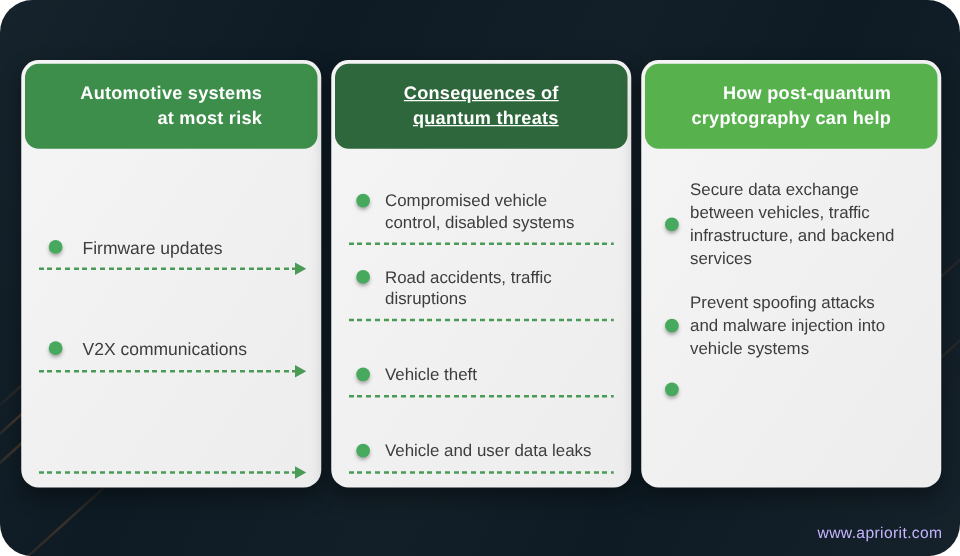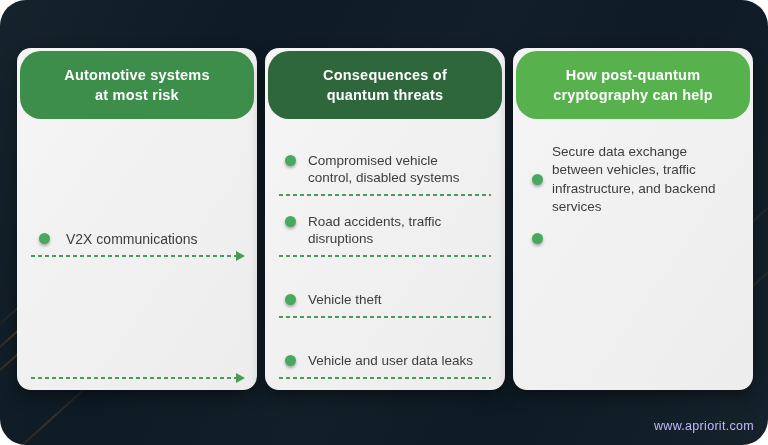--- a/index.html
+++ b/index.html
@@ -30,27 +30,27 @@
 
   
   .cards { position:absolute; left:17px; top:48px; display:flex; gap:8px; }
   .card {
     width:240px; height:342px; border-radius:14px;
     background:linear-gradient(125deg,#f5f5f6 0%,#f1f1f2 45%,#ededee 100%);
     box-shadow:0 7px 16px rgba(0,0,0,.4);
     display:flex; flex-direction:column;
   }
   .card-header {
-    margin:3px 3px 0; height:68px; border-radius:21px; flex:none;
-    display:flex; align-items:center; justify-content:center; text-align:center;
+    margin:3px 3px 0; height:68px; border-radius:11px; flex:none;
+    display:flex; align-items:center; justify-content:center; text-align:right;
     color:#ffffff; font-weight:bold; font-size:14.5px; line-height:1.38;
     white-space:pre-line; letter-spacing:.2px;
   }
   .hdr-risk   { background:#3e8e4b; }
-  .hdr-conseq { background:#2f673c; }
+  .hdr-conseq { background:#2f673c;text-decoration:underline; }
   .hdr-help   { background:#57b24e; }
 
   
   .rows { flex:1; display:flex; flex-direction:column; padding:16px 14px 11px; }
   .row  { flex:1; display:flex; flex-direction:column; justify-content:flex-end; }
   .row-label {
     display:flex; align-items:flex-start; gap:16px; margin:0 0 7px 8px;
     font-size:14px; font-weight:500; color:#3d3d3d; line-height:1.3;
     white-space:pre-line;
   }
@@ -100,20 +100,27 @@
 
   <div class="cards">
 
     <section class="card">
       <header class="card-header hdr-risk">Automotive systems
 at most risk</header>
       <div class="rows">
         <div class="row">
           <div class="row-label">
             <span class="bullet"></span>
+            <span>Firmware updates</span>
+          </div>
+          <div class="dash arrow"></div>
+        </div>
+        <div class="row">
+          <div class="row-label">
+            <span class="bullet"></span>
             <span>V2X communications</span>
           </div>
           <div class="dash arrow"></div>
         </div>
         <div class="row">
           <div class="dash arrow"></div>
         </div>
       </div>
     </section>
 
@@ -160,20 +167,26 @@
       <div class="blocks">
         <div class="block">
           <span class="bullet"></span>
           <span>Secure data exchange
 between vehicles, traffic
 infrastructure, and backend
 services</span>
         </div>
         <div class="block">
           <span class="bullet"></span>
+          <span>Prevent spoofing attacks
+and malware injection into
+vehicle systems</span>
+        </div>
+        <div class="block">
+          <span class="bullet"></span>
         </div>
       </div>
     </section>
 
   </div>
 
   <div class="footer">www.apriorit.com</div>
 </div>
 
 </body></html>

